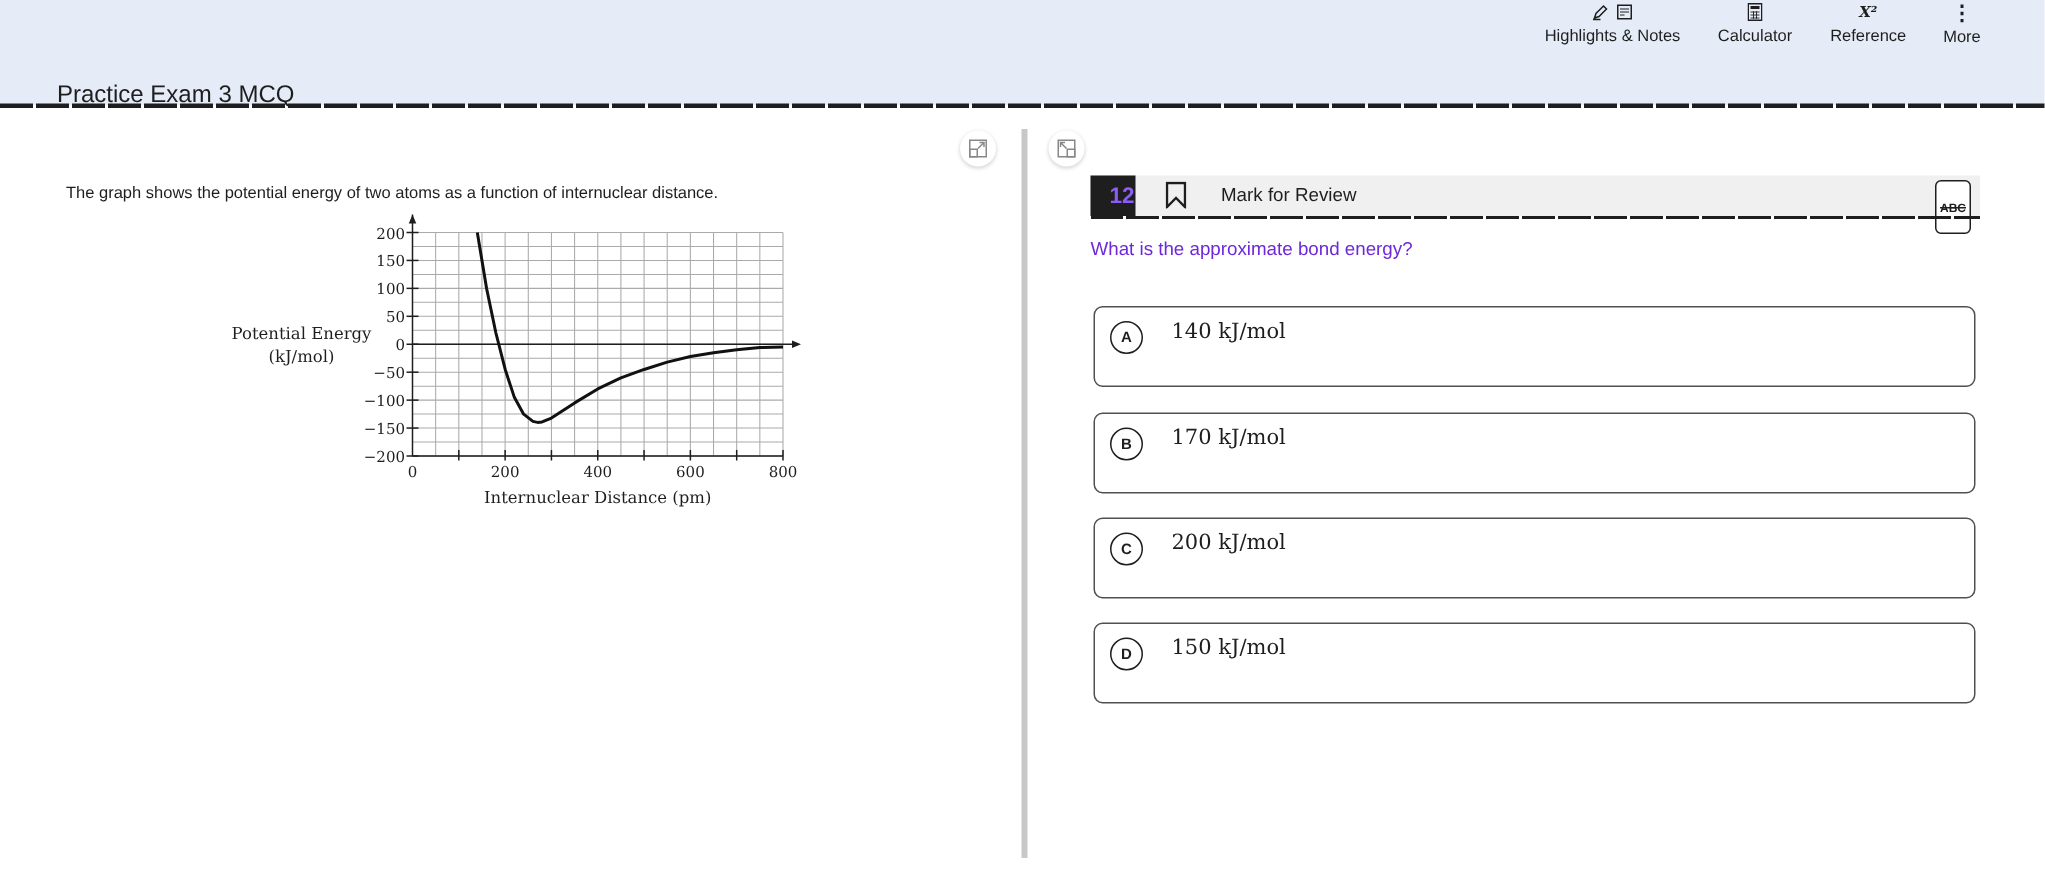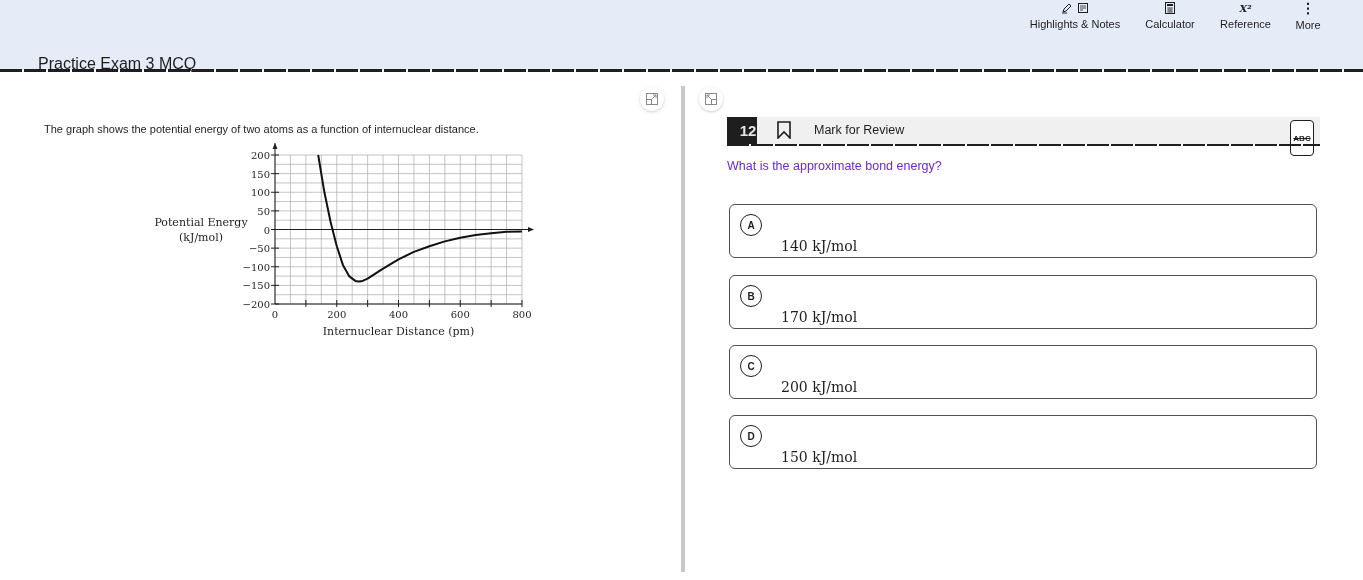--- a/index.html
+++ b/index.html
@@ -8,27 +8,27 @@
   .title { position: absolute; left: 38px; top: 30px; font-size: 16px; font-weight: 400; color: #1e1e1e; margin-top: 25px; }
   .tool { position: absolute; top: 0; text-align: center; font-size: 11px; color: #1e1e1e; cursor: pointer; }
   .tool .ic { height: 16px; display: flex; justify-content: center; align-items: center; gap: 4px; font-size: 12px; }
   .tool .lbl { margin-top: 2px; white-space: nowrap; }
   .dashline { position: absolute; left: 0; height: 3px; background: repeating-linear-gradient(90deg, #1e1e1e 0 22px, transparent 22px 24px); }
   .pane-btn { position: absolute; width: 24px; height: 24px; border-radius: 50%; background: #fff; box-shadow: 0 1px 3px rgba(0,0,0,0.2); display: flex; align-items: center; justify-content: center; cursor: pointer; }
   .divider { position: absolute; left: 681px; top: 86px; width: 4px; height: 486px; background: #c8c8c8; }
   .stimulus { position: absolute; left: 44px; top: 123px; font-size: 11px; color: #1e1e1e; }
   .chart { position: absolute; left: 149px; top: 140px; }
   .qhead { position: absolute; left: 727px; top: 117px; width: 593px; height: 27px; background: #f0f0f0; }
-  .qnum { position: absolute; left: 0; top: 0; width: 30px; height: 27px; background: #1e1e1e; color: #e5e5e5; font-size: 15px; font-weight: 700; display: flex; align-items: center; justify-content: center; padding-left: 12px; }
+  .qnum { position: absolute; left: 0; top: 0; width: 30px; height: 27px; background: #1e1e1e; color: #8b5cf6; font-size: 15px; font-weight: 700; display: flex; align-items: center; justify-content: center; padding-left: 12px; }
   .mark { position: absolute; left: 50px; top: 4px; display: flex; align-items: center; gap: 23px; font-size: 12.5px; cursor: pointer; }
   .abc { position: absolute; right: 6px; top: 3px; width: 24px; height: 36px; border: 1px solid #1e1e1e; border-radius: 4px; background: #fff; font-size: 8px; font-weight: 700; display: flex; align-items: center; justify-content: center; cursor: pointer; }
   .qtext { position: absolute; left: 727px; top: 159px; font-size: 12.5px; color: #6d28d9; }
   .choice { position: absolute; left: 729px; width: 588px; height: 54px; border: 1px solid #505050; border-radius: 6px; background: #fff; cursor: pointer; }
   .choice .letter { position: absolute; left: 10px; top: 9px; width: 22px; height: 22px; border: 1px solid #1e1e1e; border-radius: 50%; font-size: 10px; font-weight: 700; display: flex; align-items: center; justify-content: center; }
-  .choice .text { position: absolute; left: 51px; top: 33px; font-family: "DejaVu Serif", serif; font-size: 14px; color: #1e1e1e; }
+  .choice .text { position: absolute; left: 51px; top: 8px; font-family: "DejaVu Serif", serif; font-size: 14px; color: #1e1e1e; }
 </style>
 </head>
 <body>
 
 <div class="header">
   <div class="title">Practice Exam 3 MCQ</div>
   <div class="tool" style="right:242px; width:92px;">
     <div class="ic">
       <svg width="12" height="12" viewBox="0 0 12 12">
           <path d="M2 10 L3 7 L8 2 L10 4 L5 9 Z M1 11 L6 11" fill="none" stroke="#1e1e1e" stroke-width="1"></path>

